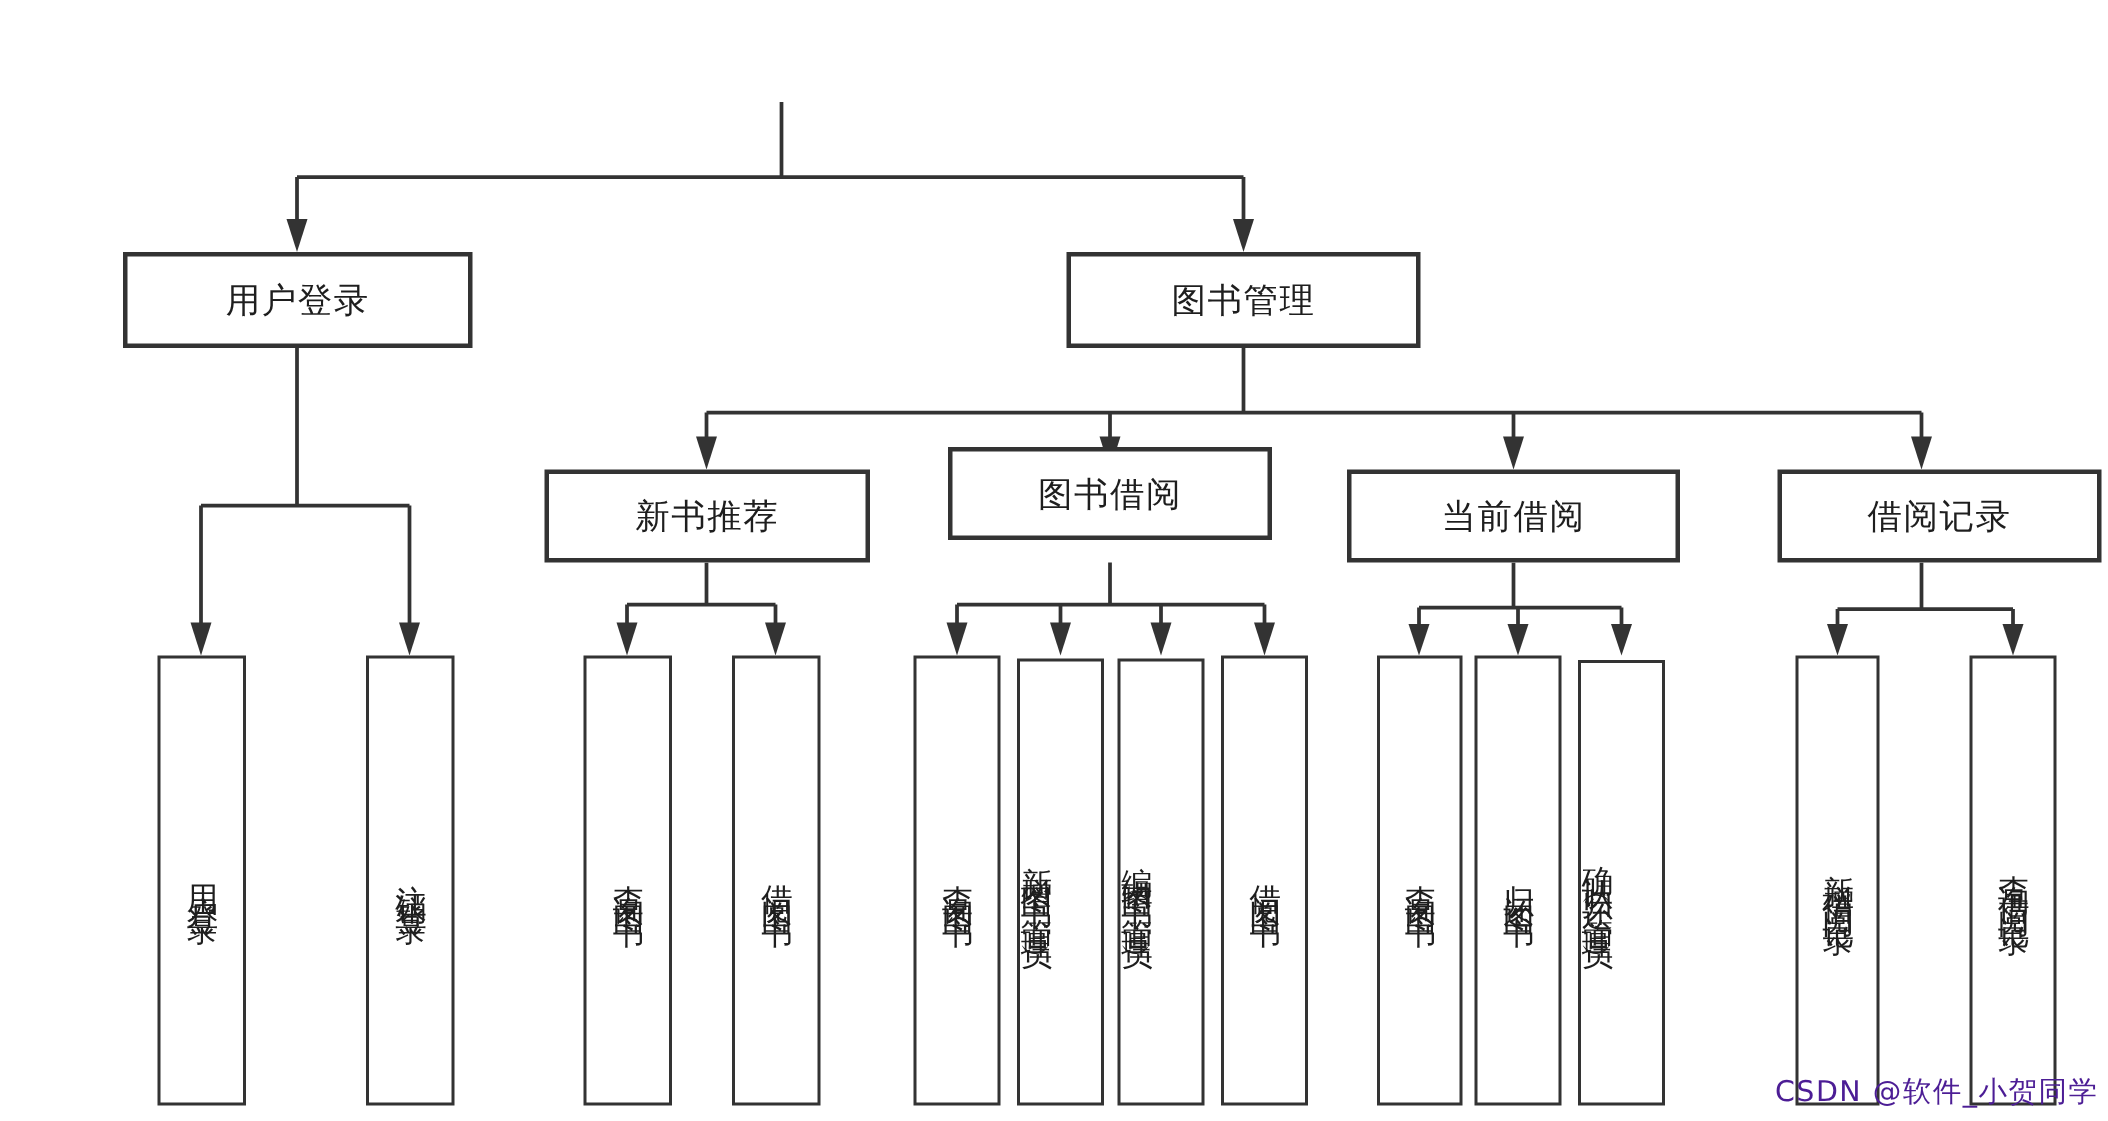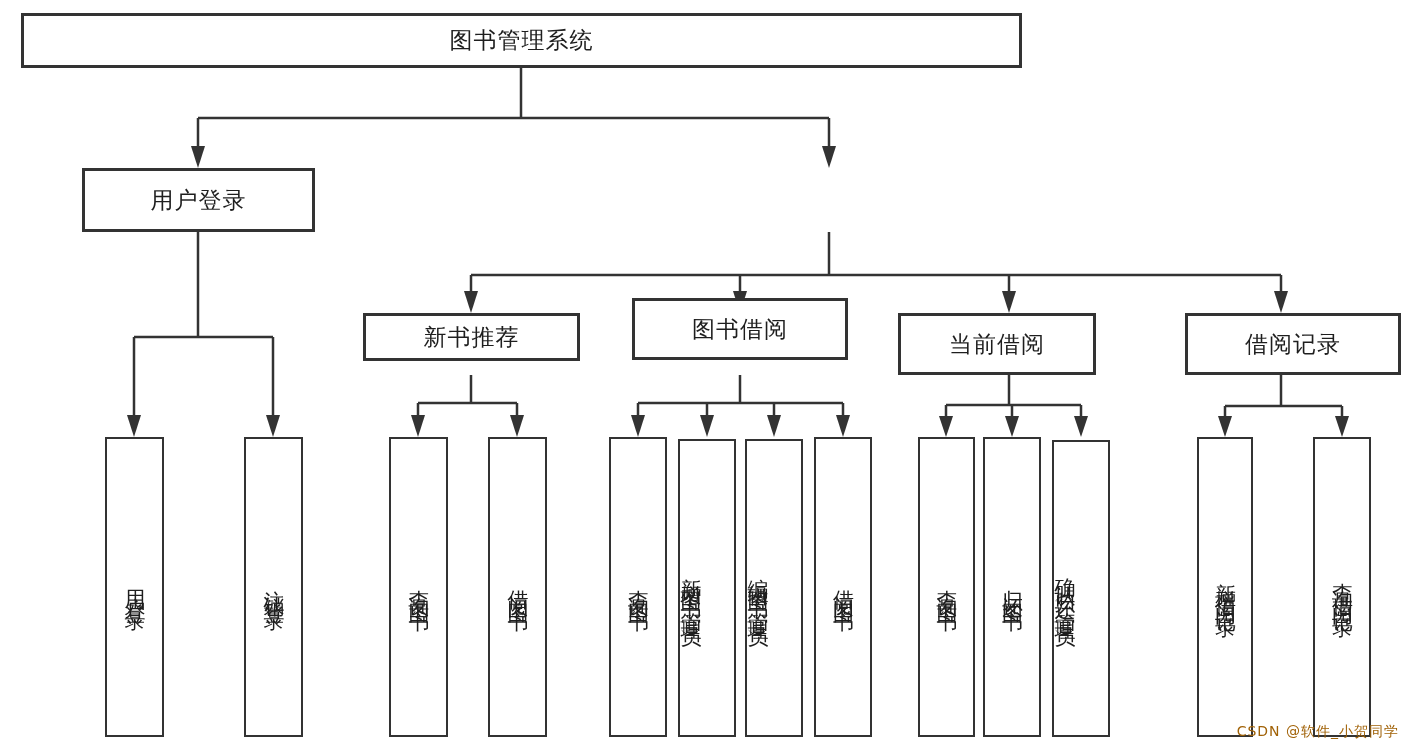--- a/index.html
+++ b/index.html
@@ -31,22 +31,22 @@
     text-orientation:mixed;
     letter-spacing:7px;
     line-height:1.0;
     white-space:nowrap;
   }
   .vbox.top-align{align-items:center;justify-content:flex-start;}
   .vbox.top-align .vtext{padding-top:8px;}
   .watermark{
     position:absolute;
     right:6px;bottom:6px;
-    font-size:14px;
-    color:#a16207;
+    font-size:19px;
+    color:#4c1d95;
     letter-spacing:1px;
     z-index:3;
   }
 </style>
 </head>
 <body>
 
 <div class="canvas">
 
   <svg class="connector-layer" width="1405" height="747" viewBox="0 0 1405 747" stroke="#333333" stroke-width="2.5" fill="#333333">
@@ -104,35 +104,35 @@
       <polygon points="1074,416 1088,416 1081,437" stroke="none"></polygon>
 
     <line x1="1281" y1="375" x2="1281" y2="406"></line>
     <line x1="1225" y1="406" x2="1342" y2="406"></line>
     <line x1="1225" y1="406" x2="1225" y2="418"></line>
       <polygon points="1218,416 1232,416 1225,437" stroke="none"></polygon>
     <line x1="1342" y1="406" x2="1342" y2="418"></line>
       <polygon points="1335,416 1349,416 1342,437" stroke="none"></polygon>
   </svg>
 
-  <div class="box hbox" style="left:21px;top:13px;width:1001px;height:55px;">
-    <span>图书管理系统</span>
-  </div>
 
   <div class="box hbox" style="left:82px;top:168px;width:233px;height:64px;">
     <span>用户登录</span>
   </div>
+  <div class="box hbox" style="left:711px;top:168px;width:236px;height:64px;">
+    <span>图书管理</span>
+  </div>
 
-  <div class="box hbox" style="left:363px;top:313px;width:217px;height:48px;">
+  <div class="box hbox" style="left:363px;top:313px;width:217px;height:62px;">
     <span>新书推荐</span>
   </div>
   <div class="box hbox" style="left:632px;top:298px;width:216px;height:62px;">
     <span>图书借阅</span>
   </div>
-  <div class="box hbox" style="left:898px;top:313px;width:198px;height:62px;">
+  <div class="box hbox" style="left:898px;top:313px;width:222px;height:62px;">
     <span>当前借阅</span>
   </div>
   <div class="box hbox" style="left:1173px;top:313px;width:216px;height:62px;margin-left:12px;">
     <span>借阅记录</span>
   </div>
 
   <div class="box vbox" style="left:105px;top:437px;width:59px;height:300px;">
     <span class="vtext">用户登录</span>
   </div>
   <div class="box vbox" style="left:244px;top:437px;width:59px;height:300px;">

